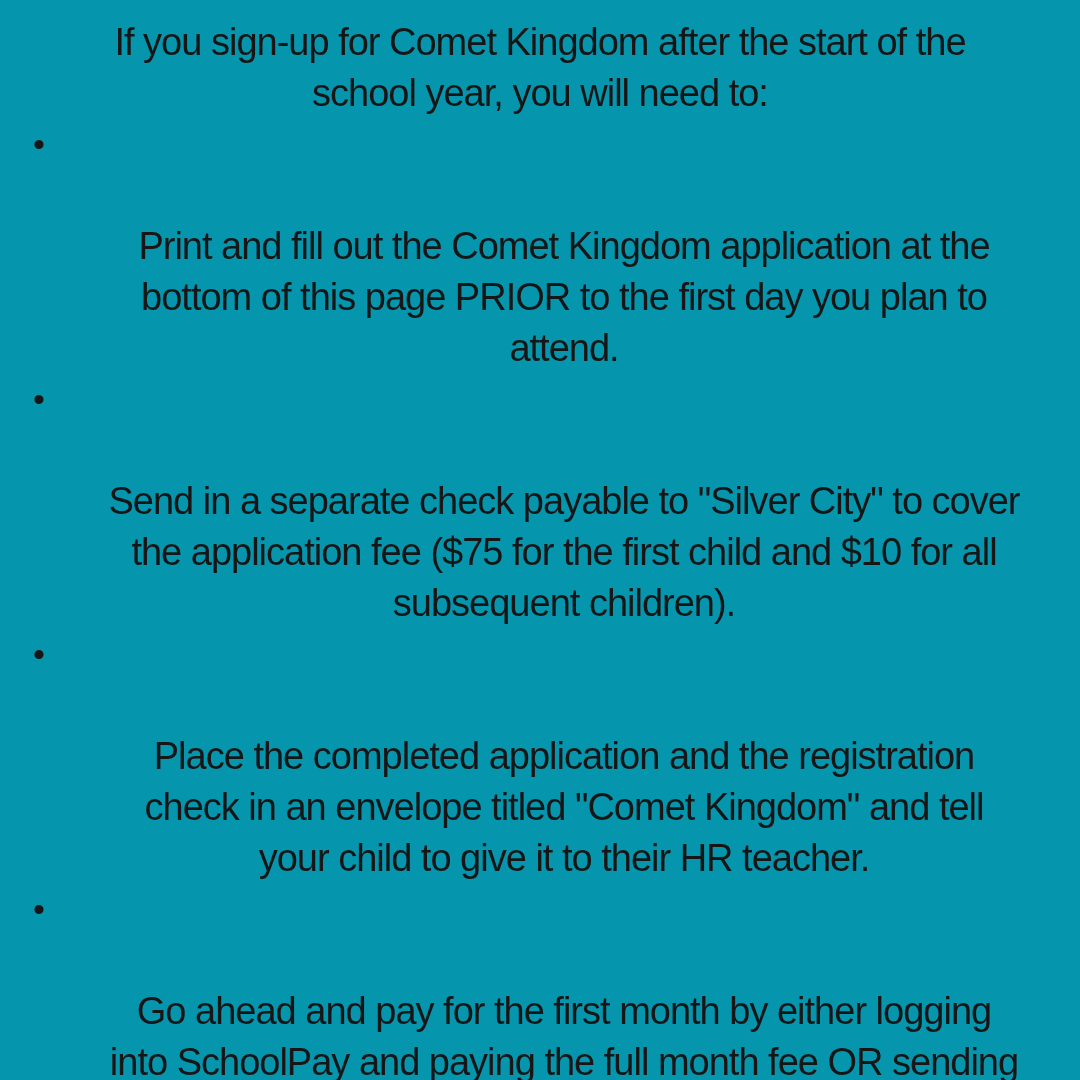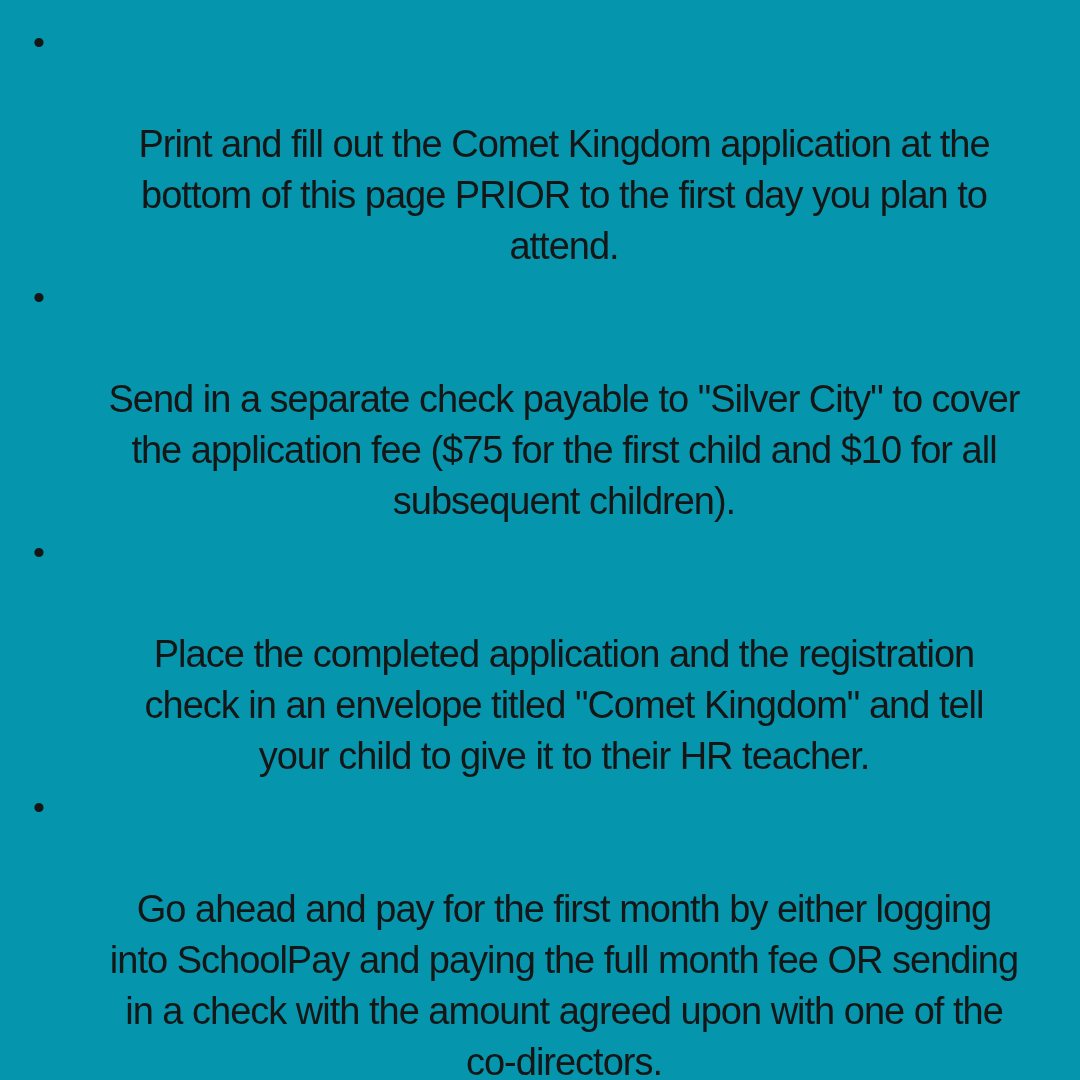--- a/index.html
+++ b/index.html
@@ -46,20 +46,22 @@
     line-height: 51px;
     font-size: 34px;
     letter-spacing: 0;
   }
 </style>
 </head>
 <body style="background: rgb(5, 149, 173); color: rgb(22, 22, 22);">
 
 <div class="poster">
 
+  <div class="intro">If you sign-up for Comet Kingdom after the start of the
+school year, you will need to:</div>
 
   <ul class="steps">
     <li>
       <span class="bullet-dot">•</span>
       <span>Print and fill out the Comet Kingdom application at the
 bottom of this page PRIOR to the first day you plan to
 attend.</span>
     </li>
     <li>
       <span class="bullet-dot">•</span>

